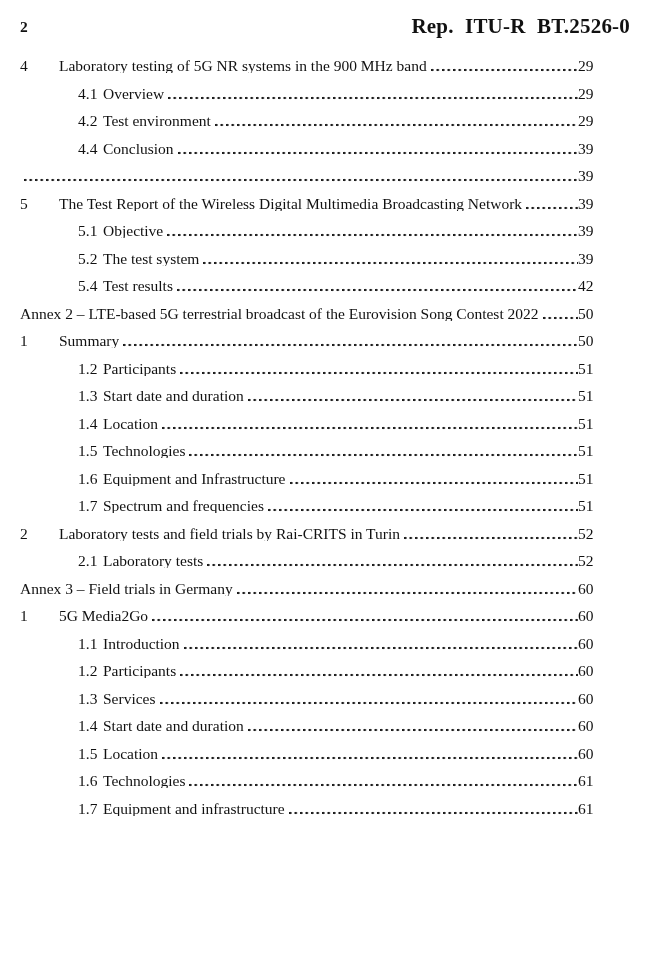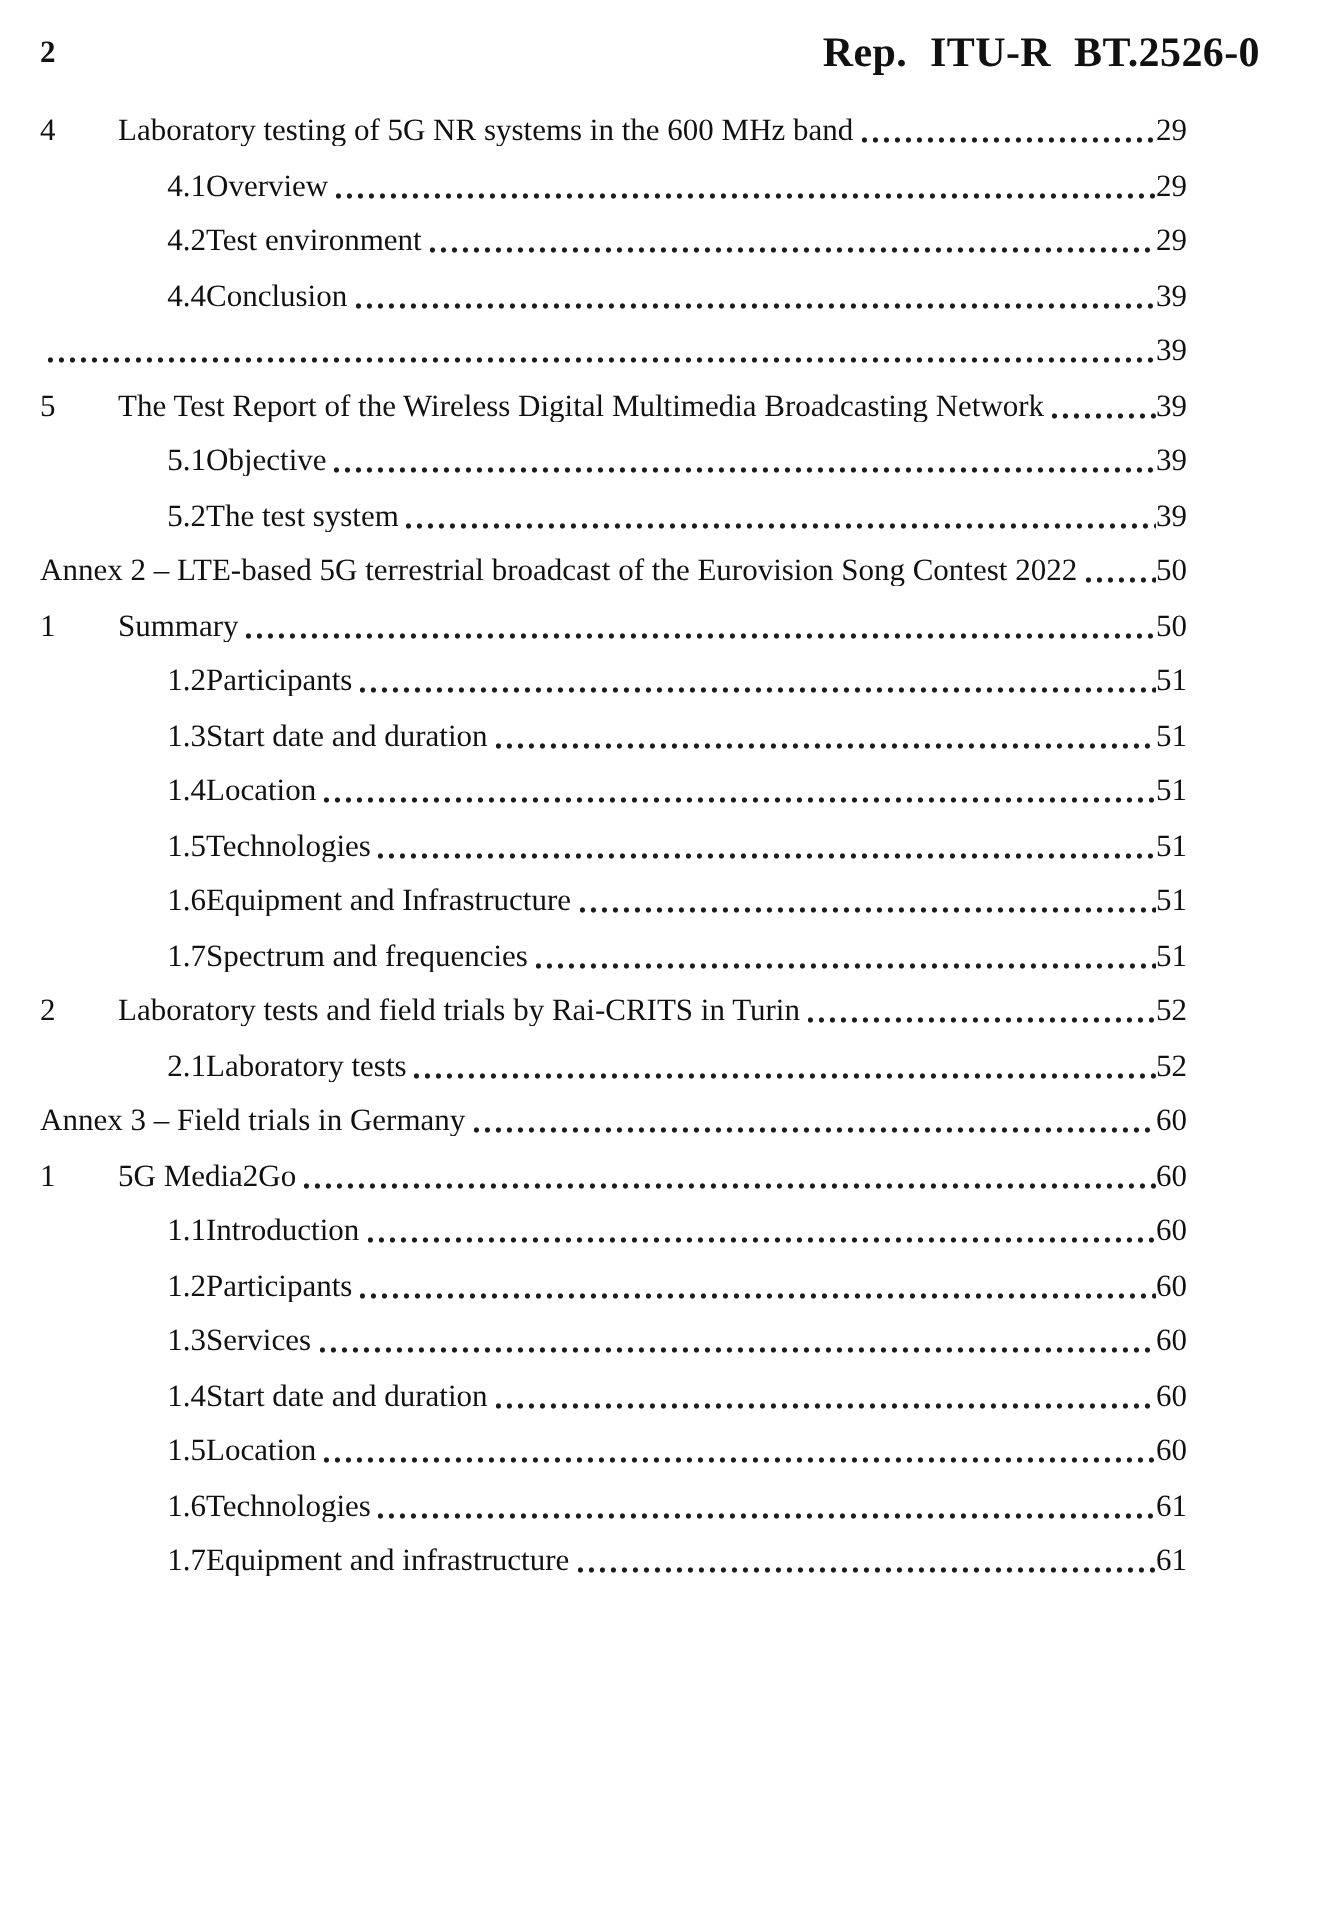--- a/index.html
+++ b/index.html
@@ -56,21 +56,21 @@
     margin-top: 4.5px;
   }
   .toc-row:first-child {
     margin-top: 0;
   }
   .rownum {
     flex: 0 0 auto;
   }
   .lv1 .rownum { width: 39px; }
   .lv2 { padding-left: 58px; }
-  .lv2 .rownum { width: 25px; text-align: right; }
+  .lv2 .rownum { width: 25px; }
   .rowtitle {
     flex: 0 1 auto;
     overflow: hidden;
   }
   .leader {
     flex: 1 1 auto;
     height: 14px;
     margin-left: 4px;
     min-width: 12px;
     background-image: radial-gradient(circle at 1.2px 11px, #1c1c1c 1.05px, transparent 1.55px);
@@ -87,21 +87,21 @@
 <div class="page">
 
   <div class="doc-header">
     <span class="pgnum">2</span>
     <div class="title">Rep. ITU-R BT.2526-0</div>
   </div>
 
   <div class="toc">
       <div class="toc-row lv1">
       <span class="rownum">4</span>
-      <span class="rowtitle">Laboratory testing of 5G NR systems in the 600 MHz band</span>
+      <span class="rowtitle">Laboratory testing of 5G NR systems in the 900 MHz band</span>
       <span class="leader"></span>
       <span class="rowpage">29</span>
     </div>
       <div class="toc-row lv2">
       <span class="rownum">4.1</span>
       <span class="rowtitle">Overview</span>
       <span class="leader"></span>
       <span class="rowpage">29</span>
     </div>
       <div class="toc-row lv2">
@@ -132,20 +132,26 @@
       <span class="rowtitle">Objective</span>
       <span class="leader"></span>
       <span class="rowpage">39</span>
     </div>
       <div class="toc-row lv2">
       <span class="rownum">5.2</span>
       <span class="rowtitle">The test system</span>
       <span class="leader"></span>
       <span class="rowpage">39</span>
     </div>
+      <div class="toc-row lv2">
+      <span class="rownum">5.4</span>
+      <span class="rowtitle">Test results</span>
+      <span class="leader"></span>
+      <span class="rowpage">42</span>
+    </div>
       <div class="toc-row lv0">
 
       <span class="rowtitle">Annex 2 – LTE-based 5G terrestrial broadcast of the Eurovision Song Contest 2022</span>
       <span class="leader"></span>
       <span class="rowpage">50</span>
     </div>
       <div class="toc-row lv1">
       <span class="rownum">1</span>
       <span class="rowtitle">Summary</span>
       <span class="leader"></span>

